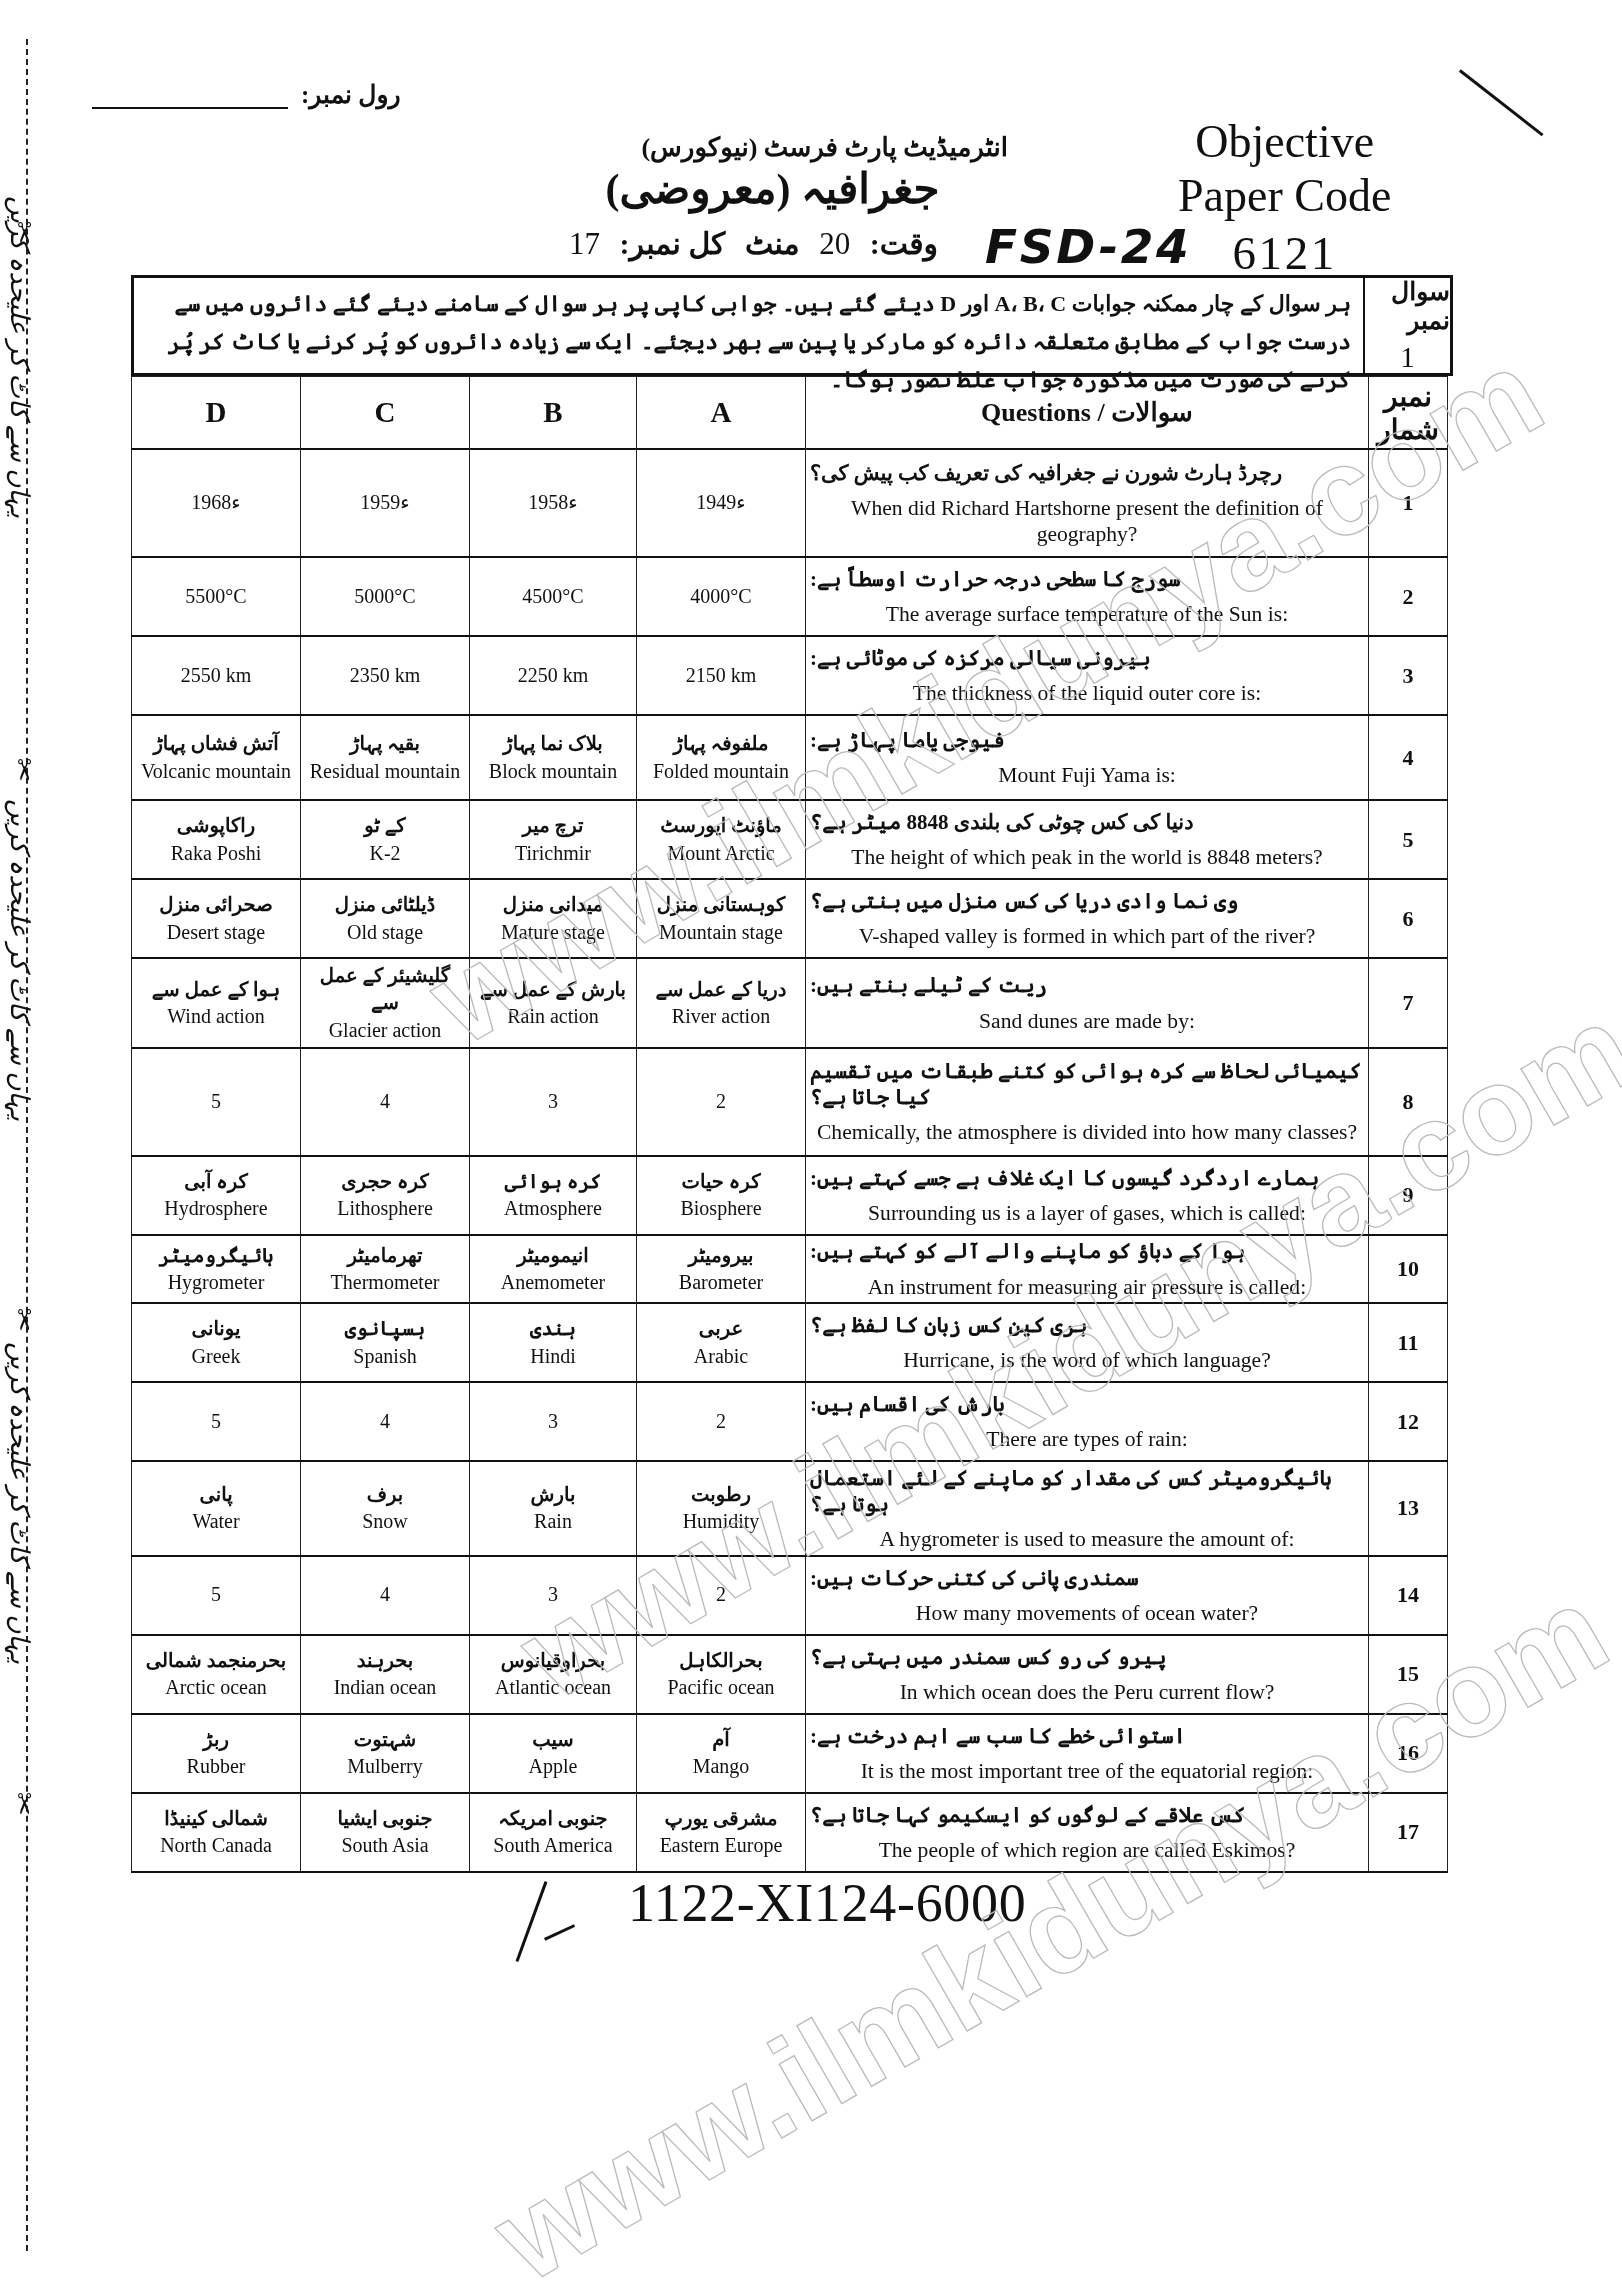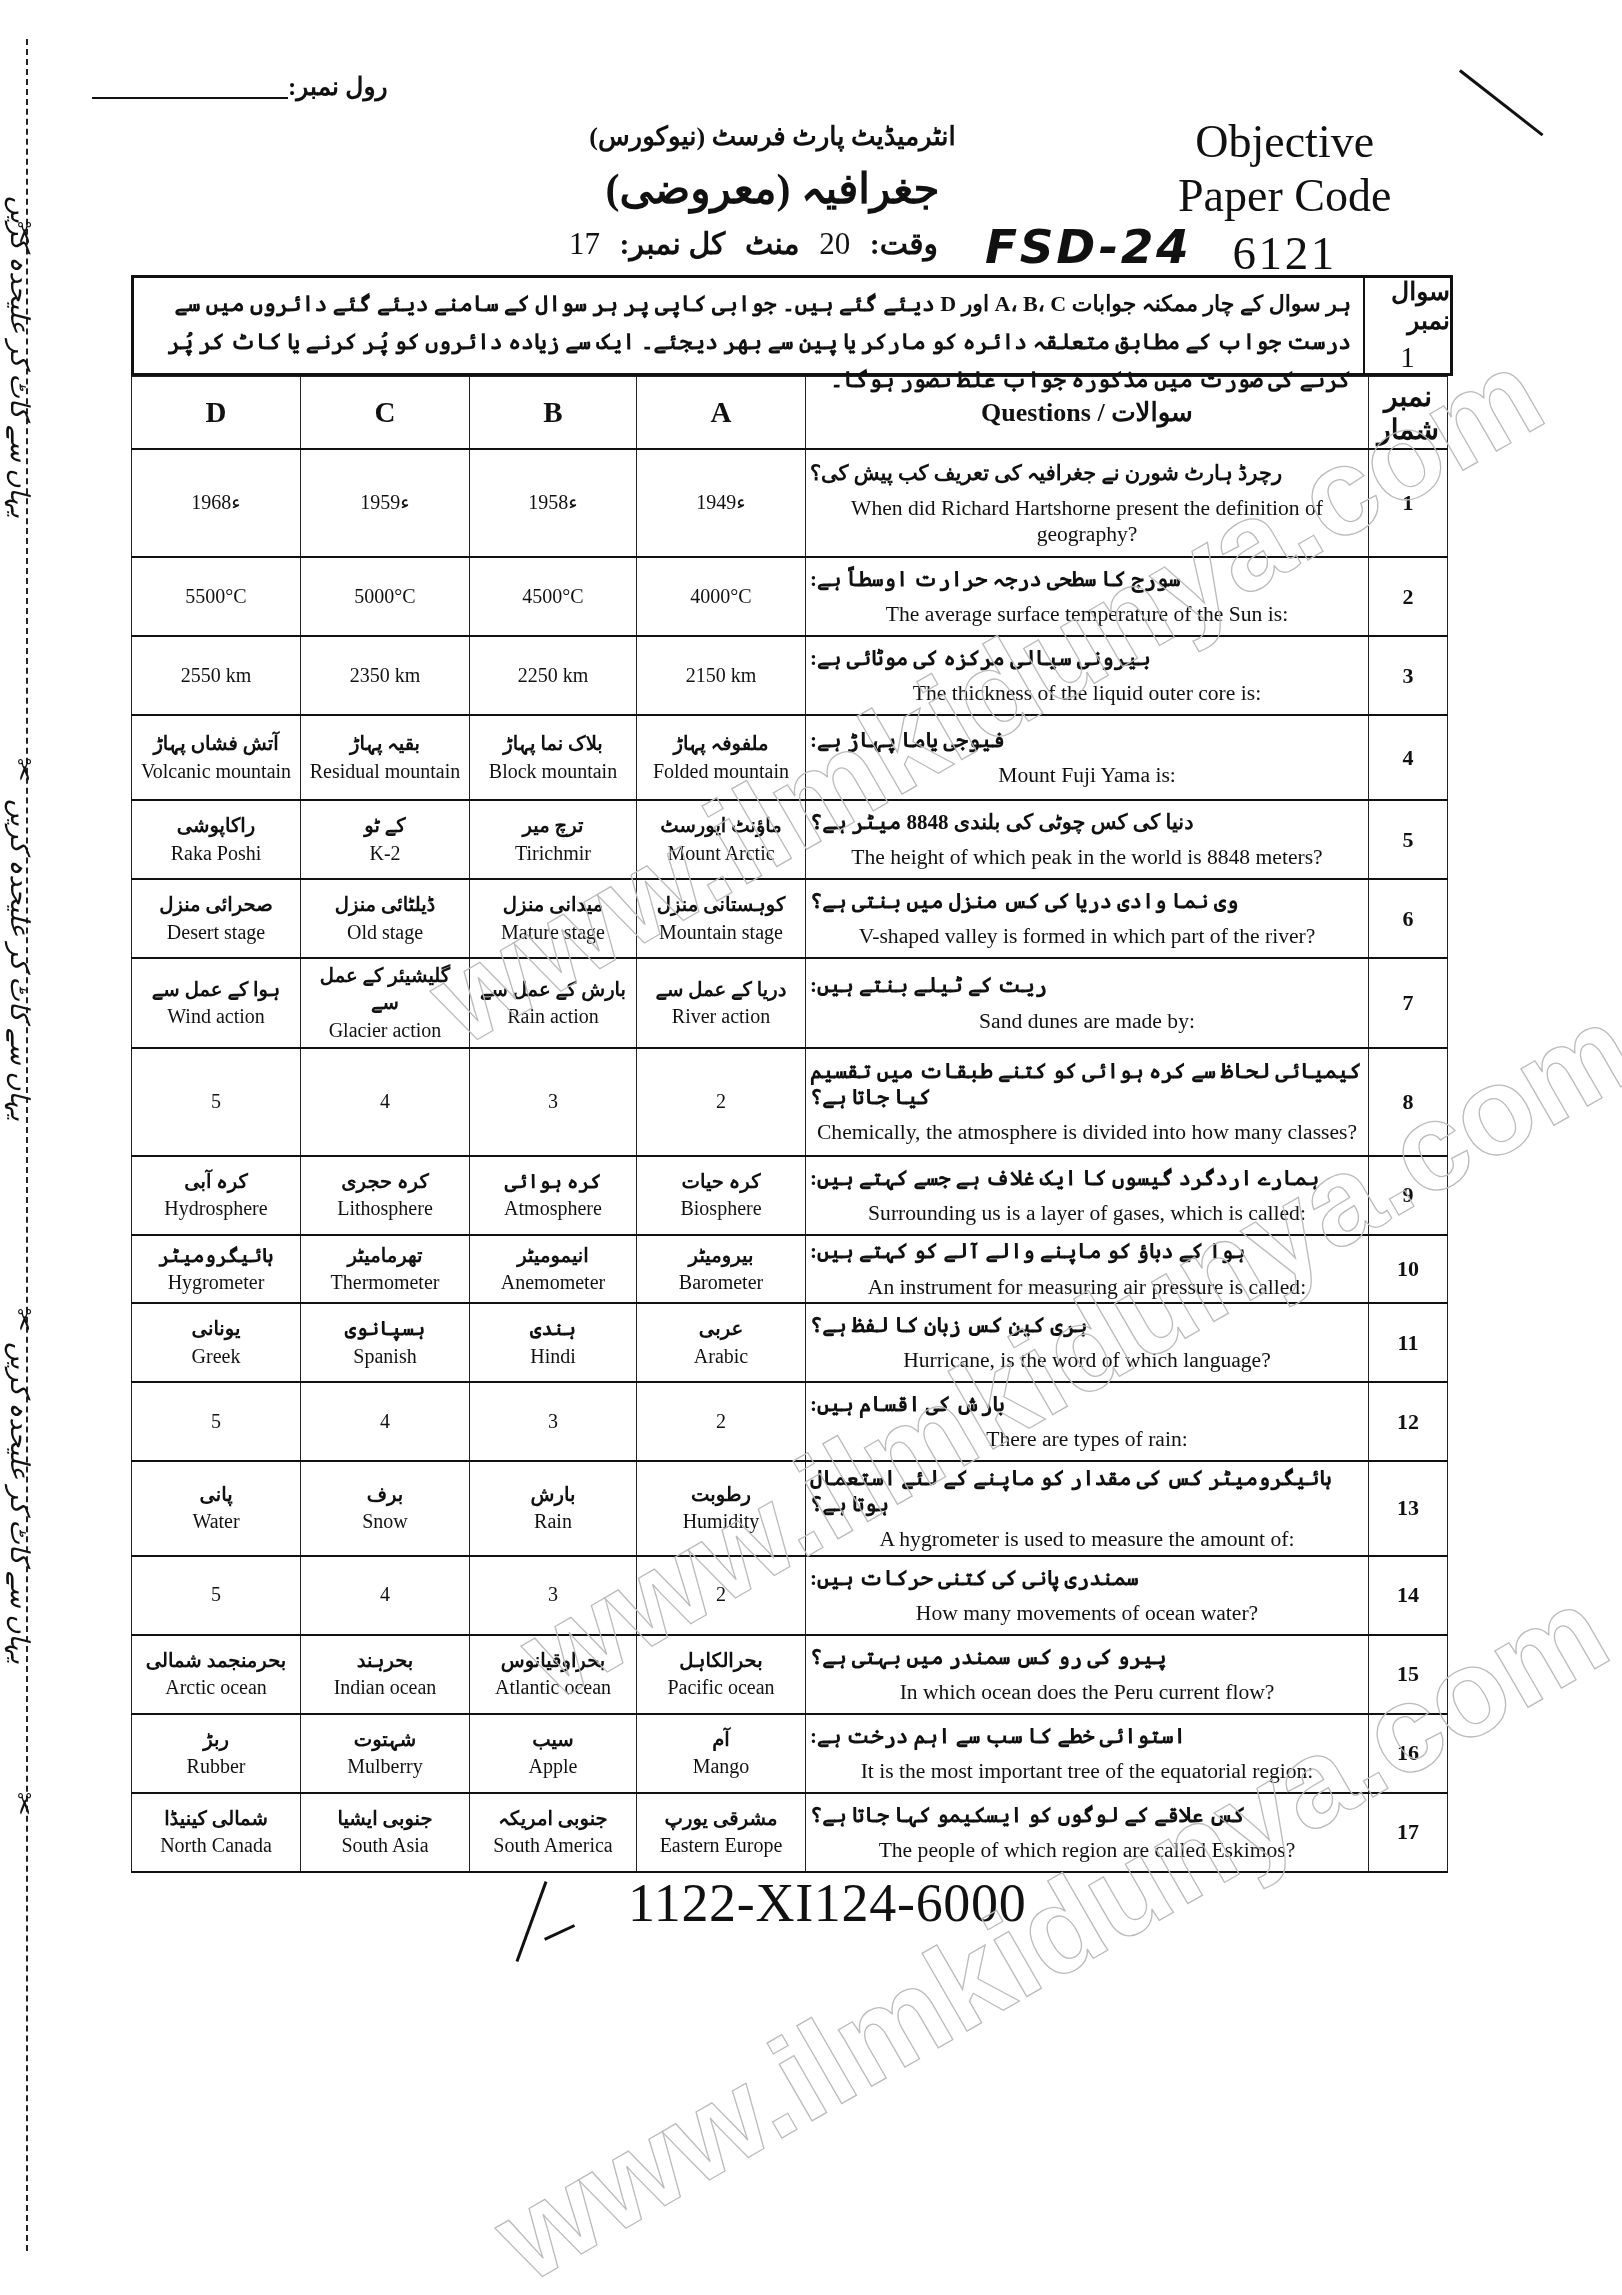--- a/index.html
+++ b/index.html
@@ -1,24 +1,24 @@
 <!DOCTYPE html>
 <html style="font-size:10.5px"><head>
 <meta charset="utf-8">
 <style>
   html, body { margin:0; padding:0; background:#fff; }
   body { width:1623px; height:2295px; position:relative; font-family:"Liberation Serif", serif; color:#111; overflow:hidden; }
   .cutline { position:absolute; left:26px; top:39px; width:26px; height:2212px; border-left:2.6px dashed #222; }
   .scissor { position:absolute; left:11.8px; font-size:29px; transform:rotate(90deg); color:#111; }
   .cut-note { position:absolute; left:3.9px; writing-mode:vertical-rl; font-size:26px; color:#111; font-style:italic; }
-  .roll { position:absolute; left:92px; top:72px; display:flex; align-items:flex-start; direction:rtl; }
+  .roll { position:absolute; left:92px; top:80px; display:flex; align-items:flex-end; gap:13px; direction:rtl; }
   .roll .label { font-size:25px; font-weight:bold; }
   .roll .line { width:196px; border-bottom:2.6px solid #111; height:25px; }
   .hdr-ur { position:absolute; left:537px; width:471px; text-align:center; direction:rtl; font-weight:bold; }
-  .h1 { top:121px; font-size:26px; }
+  .h1 { top:132px; font-size:26px;text-align:right; }
   .h2 { top:164px; font-size:42px; }
   .h3 { position:absolute; left:569px; top:226px; direction:rtl; font-size:30px; font-weight:bold; display:flex; gap:19.6px; align-items:baseline; }
   .h3 .num { font-family:"Liberation Serif", serif; font-weight:normal; font-size:31px; }
   .handwrite { position:absolute; left:985px; top:219px; font-size:47px; font-style:italic; font-family:"DejaVu Sans", sans-serif; font-weight:700; letter-spacing:2.6px; }
   .obj { position:absolute; left:1178px; top:115px; text-align:center; font-size:46px; line-height:54px; }
   .obj .code { font-size:47px; letter-spacing:2.6px; margin-top:2.6px; }
   .slash { position:absolute; left:1460px; top:69px; width:105px; height:2.6px; background:#111; transform:rotate(38deg); transform-origin:left; }
   .instr { position:absolute; left:131px; top:275px; width:1316px; height:95px; border:3.3px solid #111; display:flex; direction:rtl; }
   .instr .qno { width:85px; border-left:2.6px solid #111; display:flex; flex-direction:column; align-items:center; justify-content:center; font-size:25px; font-weight:bold; }
   .instr .qno .n { font-weight:normal; font-size:29px; margin-top:5.2px; }

